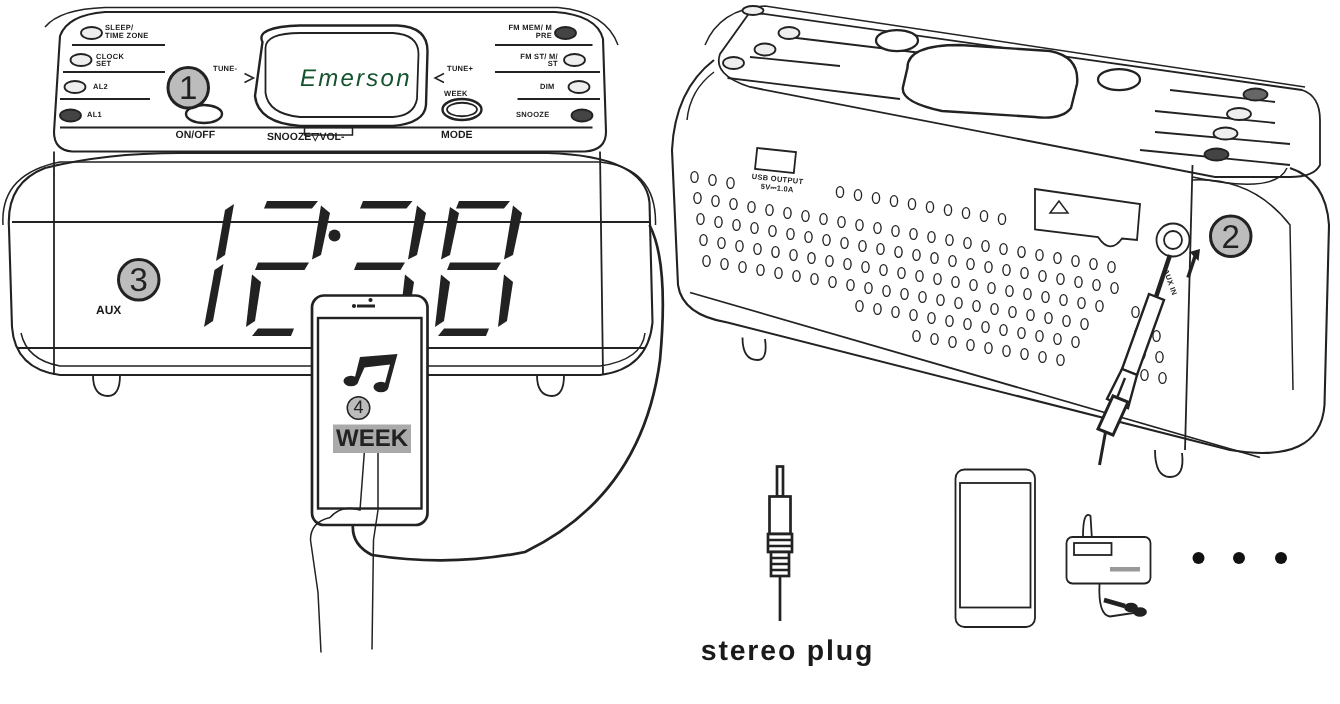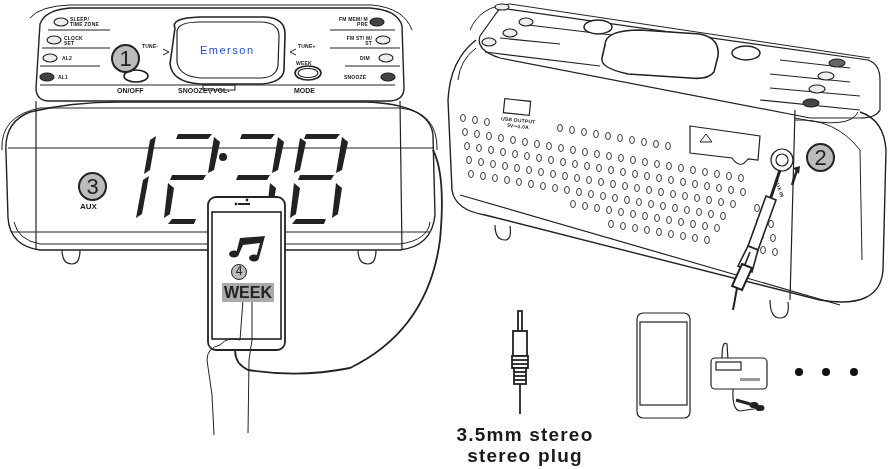--- a/index.html
+++ b/index.html
@@ -343,33 +343,32 @@
 <div class="lbl tiny" style="left:70px;top:17px;width:30px;white-space:normal;">SLEEP/ TIME ZONE</div>
 <div class="lbl tiny" style="left:64px;top:36px;width:22px;white-space:normal;">CLOCK SET</div>
 <div class="lbl tiny" style="left:62px;top:56px;">AL2</div>
 <div class="lbl tiny" style="left:58px;top:75px;">AL1</div>
 <div class="lbl tiny" style="left:336px;top:17px;width:32px;white-space:normal;text-align:right;">FM MEM/ M PRE</div>
 <div class="lbl tiny" style="left:340px;top:36px;width:32px;white-space:normal;text-align:right;">FM ST/ M/ ST</div>
 <div class="lbl tiny" style="left:360px;top:56px;">DIM</div>
 <div class="lbl tiny" style="left:344px;top:75px;">SNOOZE</div>
 <div class="lbl tiny" style="left:142px;top:44px;">TUNE-</div>
 <div class="lbl tiny" style="left:298px;top:44px;">TUNE+</div>
-<div class="lbl small" style="left:200px;top:44px;font-size:11px;font-weight:normal;letter-spacing:1.5px;color:#1d4ed8;">Emerson</div>
+<div class="lbl small" style="left:200px;top:44px;font-size:16px;font-weight:normal;letter-spacing:1.5px;color:#14532d;font-style:italic;">Emerson</div>
 <div class="lbl small" style="left:117px;top:87px;">ON/OFF</div>
 <div class="lbl small" style="left:178px;top:87px;">SNOOZE▽VOL-</div>
 <div class="lbl tiny" style="left:296px;top:61px;">WEEK</div>
 <div class="lbl small" style="left:294px;top:87px;">MODE</div>
 
 <div class="badge" style="left:111px;top:44px;width:29px;height:29px;font-size:22px;line-height:25px;">1</div>
 <div class="badge" style="left:806px;top:143px;width:29px;height:29px;font-size:22px;line-height:25px;">2</div>
 <div class="badge" style="left:78px;top:172px;width:29px;height:29px;font-size:22px;line-height:25px;">3</div>
-<div class="lbl small" style="left:80px;top:202px;font-size:8px;">AUX</div>
+<div class="lbl small" style="left:64px;top:202px;font-size:8px;">AUX</div>
 <div class="badge" style="left:231px;top:264px;width:16px;height:16px;font-size:12px;line-height:12px;border-width:1.5px;">4</div>
 <div class="play">WEEK</div>
 
 <div class="lbl tiny" style="left:501px;top:118px;transform:rotate(6deg);">USB OUTPUT</div>
 <div class="lbl tiny" style="left:507px;top:124px;transform:rotate(6deg);">5V⎓1.0A</div>
 <div class="lbl tiny" style="left:770px;top:186px;transform:rotate(70deg);">AUX IN</div>
 
 <div class="caption">
-  <div>3.5mm stereo</div>
   <div>stereo plug</div>
 </div>
 
 </body></html>

